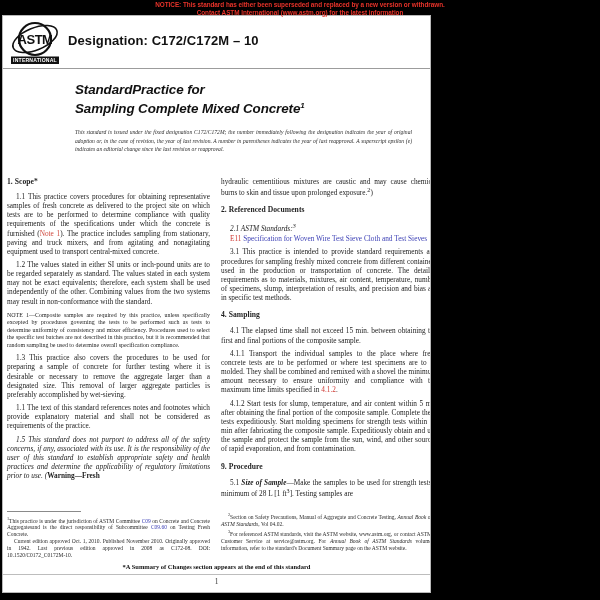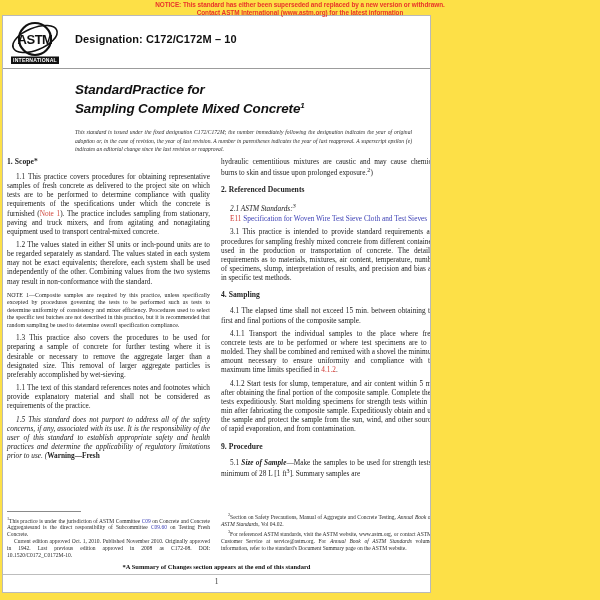--- a/index.html
+++ b/index.html
@@ -13,21 +13,21 @@
     overflow: hidden;
     font-family: "Liberation Serif", serif;
     color: #1a1a1a;
   }
 
   
   #page-root {
     position: relative;
     width: 600px;
     height: 600px;
-    background: #fde047;
+    background: #000000;
   }
 
   .notice-band {
     position: absolute;
     left: 0;
     top: 0;
     width: 600px;
     height: 17px;
     text-align: center;
     color: #e8332a;
@@ -62,25 +62,25 @@
   .logo {
     position: absolute;
     left: 7px;
     top: 5px;
     width: 52px;
     height: 44px;
   }
   .logo svg { display: block; }
   .designation {
     position: absolute;
-    left: 72px;
+    left: 65px;
     top: 17px;
     font-family: "Liberation Sans", sans-serif;
     font-weight: bold;
-    font-size: 11px;
+    font-size: 13px;
     letter-spacing: 0.1px;
     color: #111;
   }
   .masthead-rule {
     position: absolute;
     left: 0;
     right: 0;
     top: 52px;
     border-top: 1px solid #9c9c9c;
   }
@@ -105,21 +105,21 @@
     margin-right: 18px;
     font-size: 5.6px;
     line-height: 8.1px;
     text-align: justify;
     color: #2b2b2b;
   }
 
   
   .columns {
     position: relative;
-    margin-top: 4px;
+    margin-top: 24px;
     padding: 0 6px 0 4px;
     height: 352px;
   }
   .col {
     position: absolute;
     top: 0;
     width: 203px;
     font-size: 7.3px;
     line-height: 9.15px;
     text-align: justify;
@@ -293,21 +293,21 @@
         <div class="sec-head spaced">4. Sampling</div>
 
         <p class="para">4.1 The elapsed time shall not exceed 15 min. between obtaining the first and final portions of the composite sample.</p>
 
         <p class="para"><span>4.1.1 Transport the individual samples to the place where fresh concrete tests are to be performed or where test specimens are to be molded. They shall be combined and remixed with a shovel the minimum amount necessary to ensure uniformity and compliance with the maximum time limits specified in </span><span class="lnk-red">4.1.2</span><span>.</span></p>
 
         <p class="para">4.1.2 Start tests for slump, temperature, and air content within 5 min after obtaining the final portion of the composite sample. Complete these tests expeditiously. Start molding specimens for strength tests within 15 min after fabricating the composite sample. Expeditiously obtain and use the sample and protect the sample from the sun, wind, and other sources of rapid evaporation, and from contamination.</p>
 
         <div class="sec-head spaced">9. Procedure</div>
 
-        <p class="para"><span>5.1 </span><span class="ital">Size of Sample</span><span>—Make the samples to be used for strength tests a minimum of 28 L [1 ft</span><sup>3</sup><span>]. Summary samples are</span></p>
+        <p class="para"><span>5.1 </span><span class="ital">Size of Sample</span><span>—Make the samples to be used for strength tests a minimum of 28 L [1 ft</span><sup>3</sup><span>]. Testing samples are</span></p>
       </div>
     </div>
 
     <div class="foot-wrap">
 
       <div class="foot-col foot-left">
         <div class="foot-rule"></div>
         <p class="fn"><sup>1</sup><span>This practice is under the jurisdiction of ASTM Committee </span><span class="lnk">C09</span><span> on Concrete and Concrete Aggregatesand is the direct responsibility of Subcommittee </span><span class="lnk">C09.60</span><span> on Testing Fresh Concrete.</span></p>
         <p class="fn ind">Current edition approved Oct. 1, 2010. Published November 2010. Originally approved in 1942. Last previous edition approved in 2008 as C172-08. DOI: 10.1520/C0172_C0172M-10.</p>
       </div>

